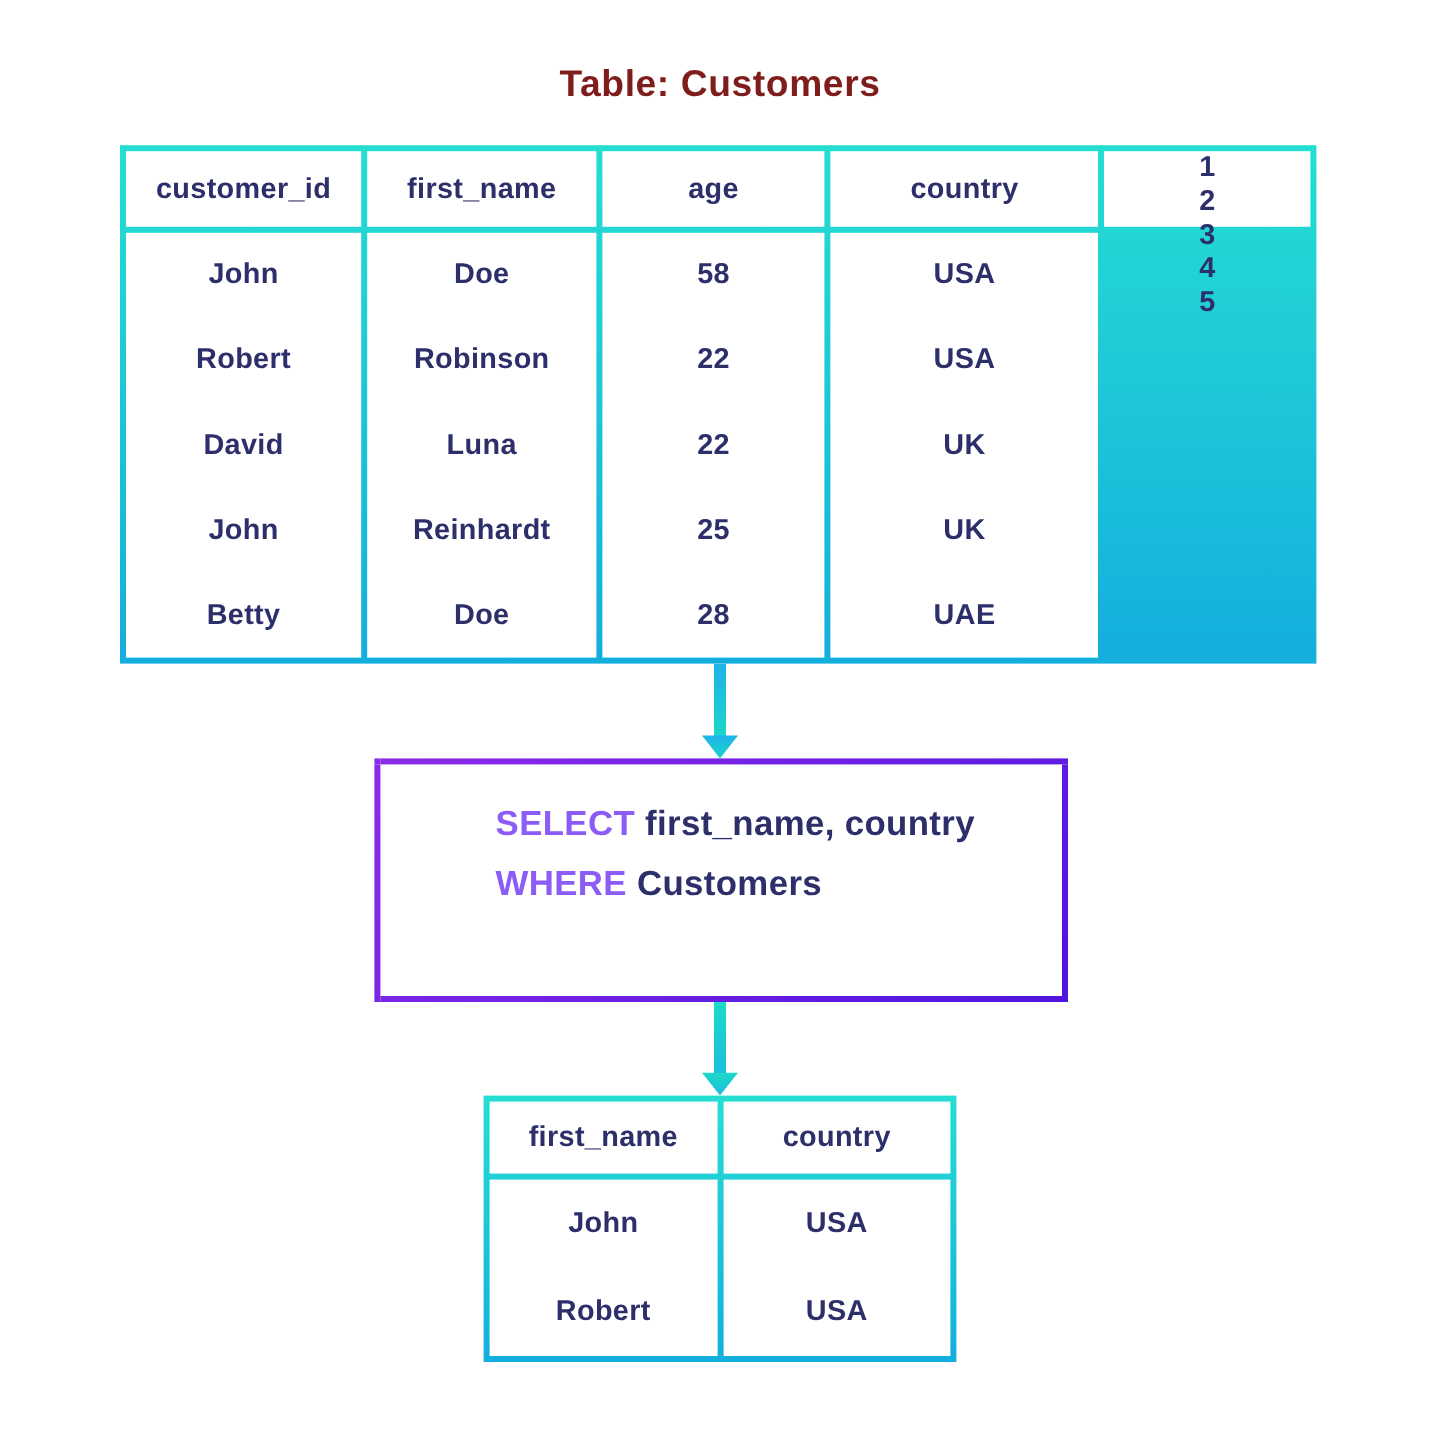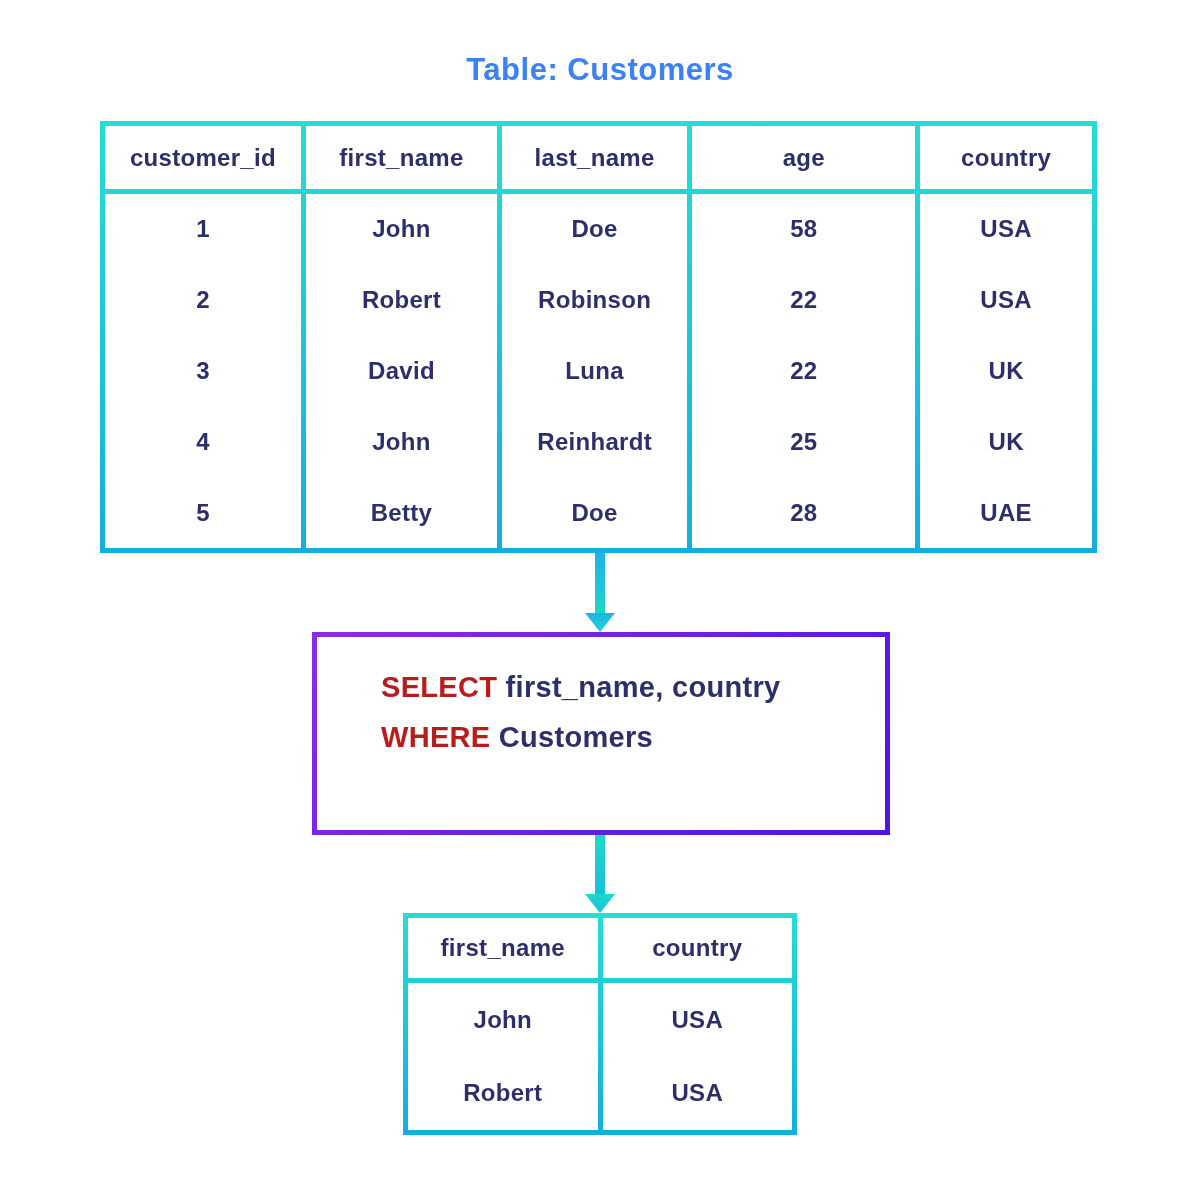--- a/index.html
+++ b/index.html
@@ -15,21 +15,21 @@
     overflow: hidden;
   }
   .title {
     position: absolute;
     top: 52px;
     left: 0;
     width: 100%;
     text-align: center;
     font-size: 31px;
     font-weight: 700;
-    color: #3b82f6;
+    color: #7f1d1d;
     letter-spacing: 0.5px;
   }
   
   .grid-table {
     position: absolute;
     box-sizing: border-box;
     display: grid;
     gap: 5px;
     padding: 5px;
     background: linear-gradient(180deg, #25DED2 0%, #14AEDE 100%);
@@ -82,34 +82,33 @@
     background: #ffffff;
   }
   .sql-line {
     font-size: 29px;
     font-weight: 700;
     color: #2D2F6B;
     line-height: 50px;
     white-space: pre;
     letter-spacing: 0.3px;
   }
-  .kw { color: #b91c1c; }
+  .kw { color: #8b5cf6; margin-left: 32px; }
   .arrow { position: absolute; }
 </style>
 </head>
 <body>
 
 <div class="diagram">
 
   <div class="title">Table: Customers</div>
 
   <div class="grid-table main-table">
     <div class="th">customer_id</div>
     <div class="th">first_name</div>
-    <div class="th">last_name</div>
     <div class="th">age</div>
     <div class="th">country</div>
 
     <div class="col-cells">
       <div class="val">1</div>
       <div class="val">2</div>
       <div class="val">3</div>
       <div class="val">4</div>
       <div class="val">5</div>
     </div>

